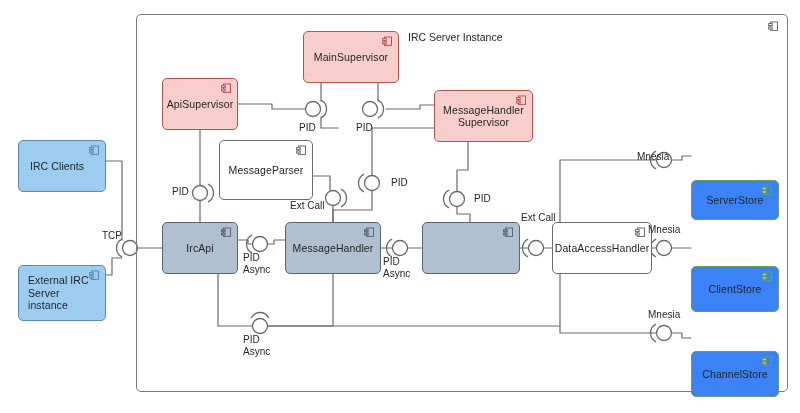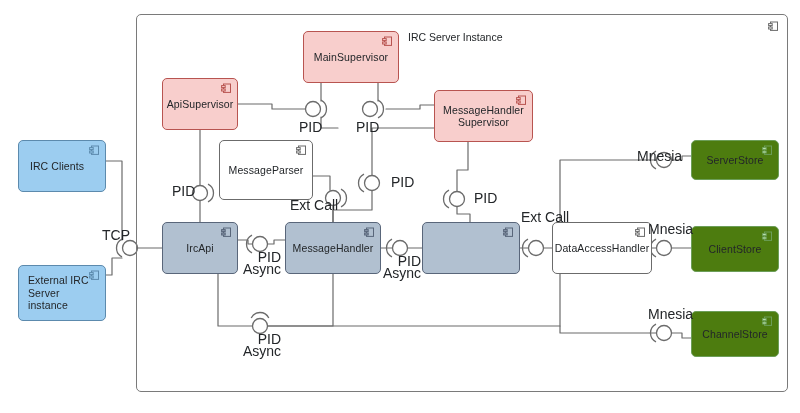--- a/index.html
+++ b/index.html
@@ -11,35 +11,35 @@
   .node{position:absolute;box-sizing:border-box;border:1.3px solid #6b6b6b;
         border-radius:5px;display:flex;align-items:center;justify-content:center;
         text-align:center;color:#232629;font-size:10.5px;line-height:12.5px;
         letter-spacing:.1px;z-index:3;}
   .node .lbl{padding:0 16px 0 6px;}
   .node.lft{justify-content:flex-start;}
   .node.lft .lbl{padding-left:9px;text-align:left;}
 
   .pink{background:#f8cecc;border-color:#b85450;}
   .grey{background:#b1c0d0;border-color:#59667a;}
-  .green{background:#4d7c0f;border-color:#6c9e58;}
+  .green{background:#3b82f6;border-color:#6c9e58;margin-top:40px;}
   .blue{background:#9ccdf0;border-color:#5c8aad;}
   .white{background:#ffffff;border-color:#6b6b6b;}
 
   
   .cicon{position:absolute;right:5px;top:4px;width:11px;height:11px;}
 
   
   #frame{position:absolute;left:136px;top:14px;width:650px;height:376px;
          border:1.3px solid #7a7a7a;border-radius:5px;background:transparent;z-index:1;}
   #frame-title{position:absolute;left:408px;top:31px;font-size:10.5px;color:#232629;z-index:2;}
   #frame-icon{position:absolute;right:8px;top:6px;width:11px;height:11px;}
 
-  .wlbl{position:absolute;font-size:14px;line-height:11.5px;color:#232629;
-        z-index:4;white-space:pre;text-align:right;}
+  .wlbl{position:absolute;font-size:10px;line-height:11.5px;color:#232629;
+        z-index:4;white-space:pre;text-align:left;}
 </style>
 </head>
 <body>
 
 <div id="canvas">
 
   <div id="frame">
     <svg id="frame-icon" viewBox="0 0 11 11">
       <rect x="2.5" y="1" width="7" height="8.4" fill="none" stroke="#6b6b6b" stroke-width="1"></rect>
       <rect x="0.6" y="2.6" width="3.6" height="2" fill="#fff" stroke="#6b6b6b" stroke-width="1"></rect>

